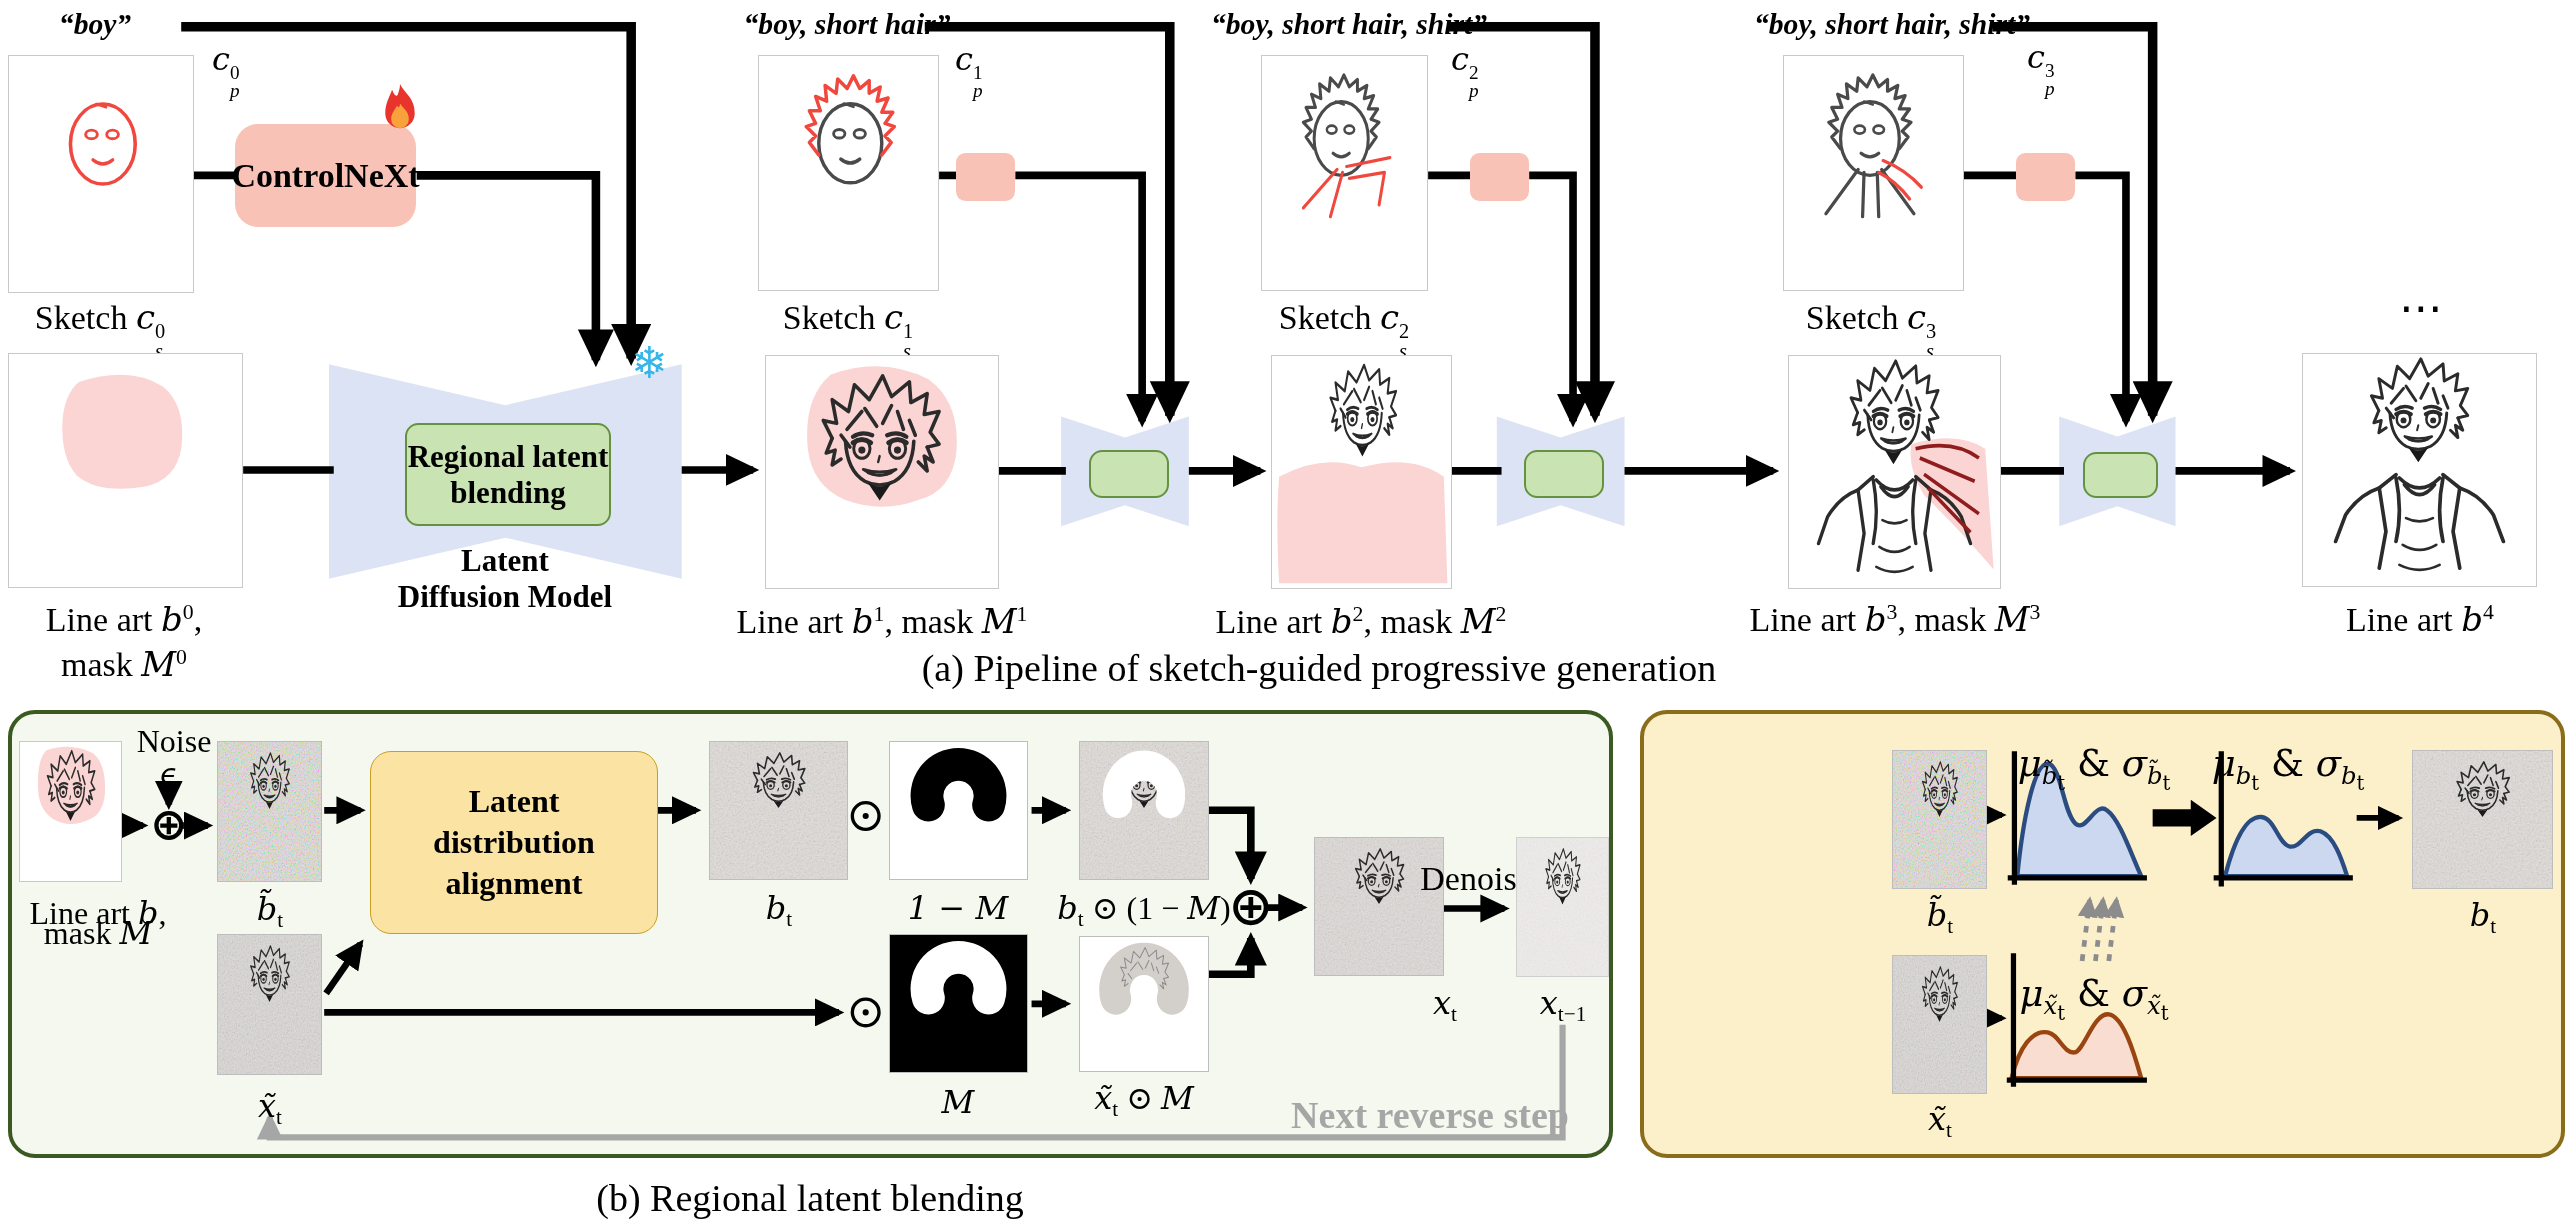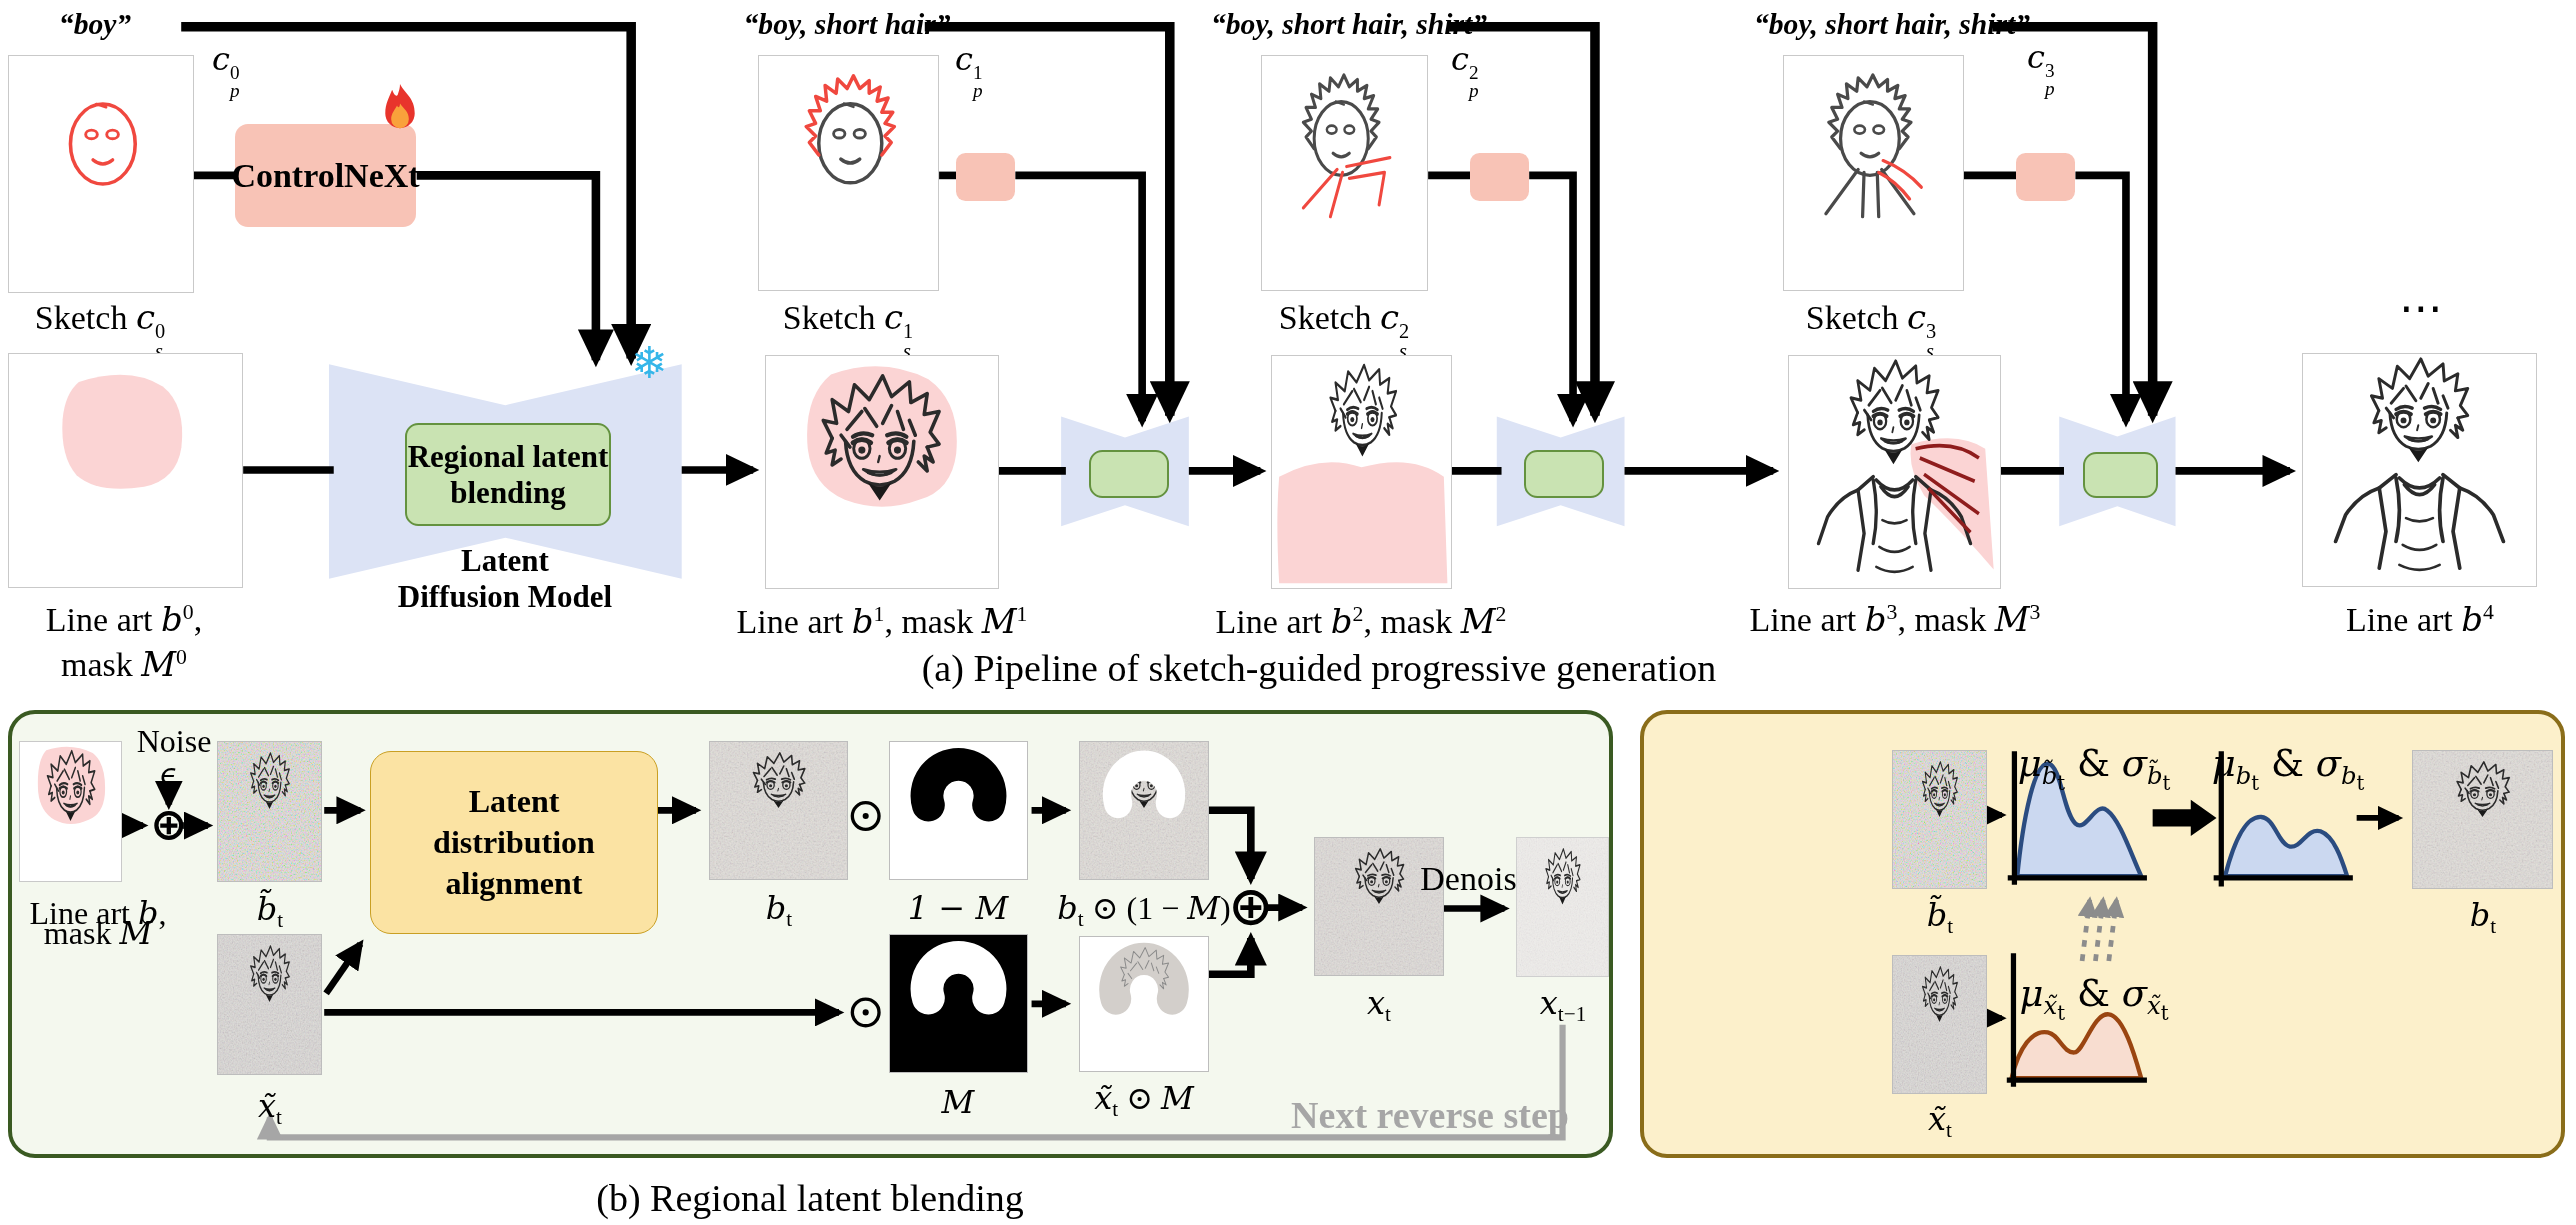--- a/index.html
+++ b/index.html
@@ -15,21 +15,21 @@
   .mv{font-style:italic;font-family:"DejaVu Serif","DejaVu Sans",serif;}
   .lbl{font-size:32px;font-family:"Liberation Serif","DejaVu Serif","DejaVu Sans",serif;}
   sub{font-size:66%;}
   sub sub{font-size:80%;}
   .sp{font-size:64%;vertical-align:super;line-height:0;font-style:normal;}
   .stk{display:inline-flex;flex-direction:column;align-items:flex-start;vertical-align:-0.45em;
        font-size:60%;line-height:0.95;font-style:normal;}
   .stk .s-top{font-style:normal;}
   .stk .s-bot{font-style:italic;}
   .cnbox{position:absolute;left:235px;top:124px;width:181px;height:103px;background:#F8C3B6;
-         border-radius:13px;display:flex;align-items:center;justify-content:center;
+         border-radius:23px;display:flex;align-items:center;justify-content:center;
          font-size:34px;font-weight:bold;}
   .minipink{position:absolute;width:59px;height:48px;background:#F8C3B6;border-radius:9.5px;}
   .greenbox{position:absolute;background:#C9E3B2;border:2.4px solid #64923F;border-radius:13.3px;}
   .rlbtext{display:flex;align-items:center;justify-content:center;text-align:center;
            font-size:31px;font-weight:bold;line-height:1.15;}
   .ldmcap{font-size:31px;font-weight:bold;line-height:1.15;}
   .panelb{position:absolute;left:7.6px;top:710px;width:1605px;height:448px;background:#F4F8EE;
           border:4.3px solid #3A5A22;border-radius:27px;box-sizing:border-box;}
   .panelc{position:absolute;left:1640px;top:710px;width:925px;height:448px;background:#FCF0CB;
           border:4.3px solid #8A6D1A;border-radius:27px;box-sizing:border-box;}
@@ -446,21 +446,21 @@
 </div>
 <div class="abs ctr lbl" style="left:1144px;top:1079px"><i class="mv">x̃</i><sub>t</sub><span> ⊙ </span><i class="mv">M</i><span></span></div>
 
 <div class="imgbox" style="left:1314px;top:837px;width:130px;height:139px;border-color:#bdbdbd">
   <svg viewBox="0 0 100 100" preserveAspectRatio="none">
     <rect width="100" height="100" fill="#E0DCD9"></rect>
         <rect width="100" height="100" filter="url(#nzg)" opacity="0.42"></rect>
     <use href="#g-head" transform="translate(26,6) scale(0.48)"></use>
   </svg>
 </div>
-<div class="abs ctr lbl" style="left:1379px;top:984px"><i class="mv">x</i><sub>t</sub></div>
+<div class="abs ctr lbl" style="left:1445px;top:984px"><i class="mv">x</i><sub>t</sub></div>
 
 <div class="abs ctr cap" style="left:1476px;top:860px">Denoise</div>
 
 <div class="imgbox" style="left:1516px;top:837px;width:93px;height:140px;border-color:#cfcfcf">
   <svg viewBox="0 0 100 100" preserveAspectRatio="none">
     <rect width="100" height="100" fill="#EFEDEB"></rect>
         <rect width="100" height="100" filter="url(#nzg)" opacity="0.2"></rect>
     <use href="#g-head" transform="translate(26,6) scale(0.48)"></use>
   </svg>
 </div>

